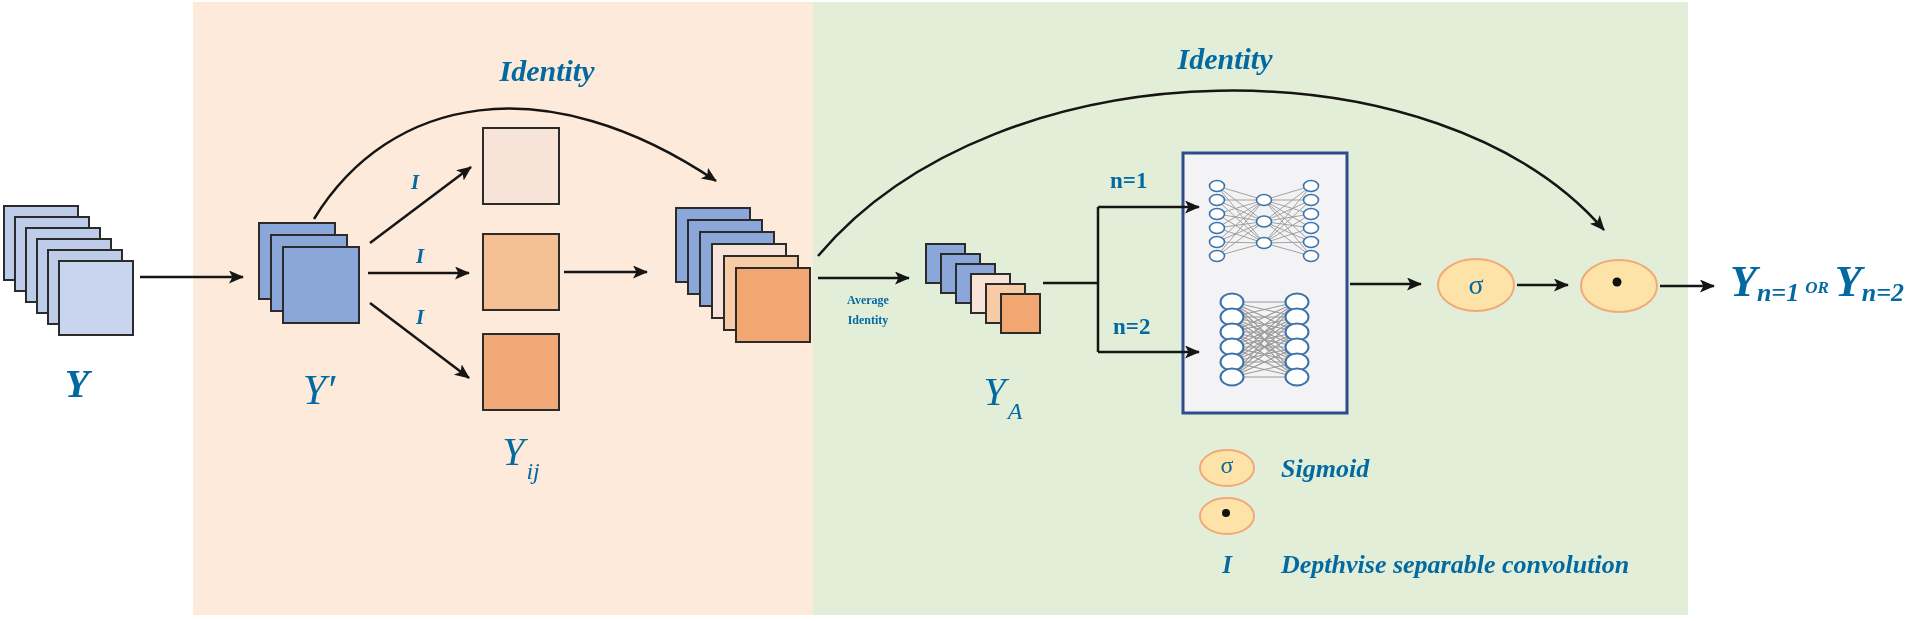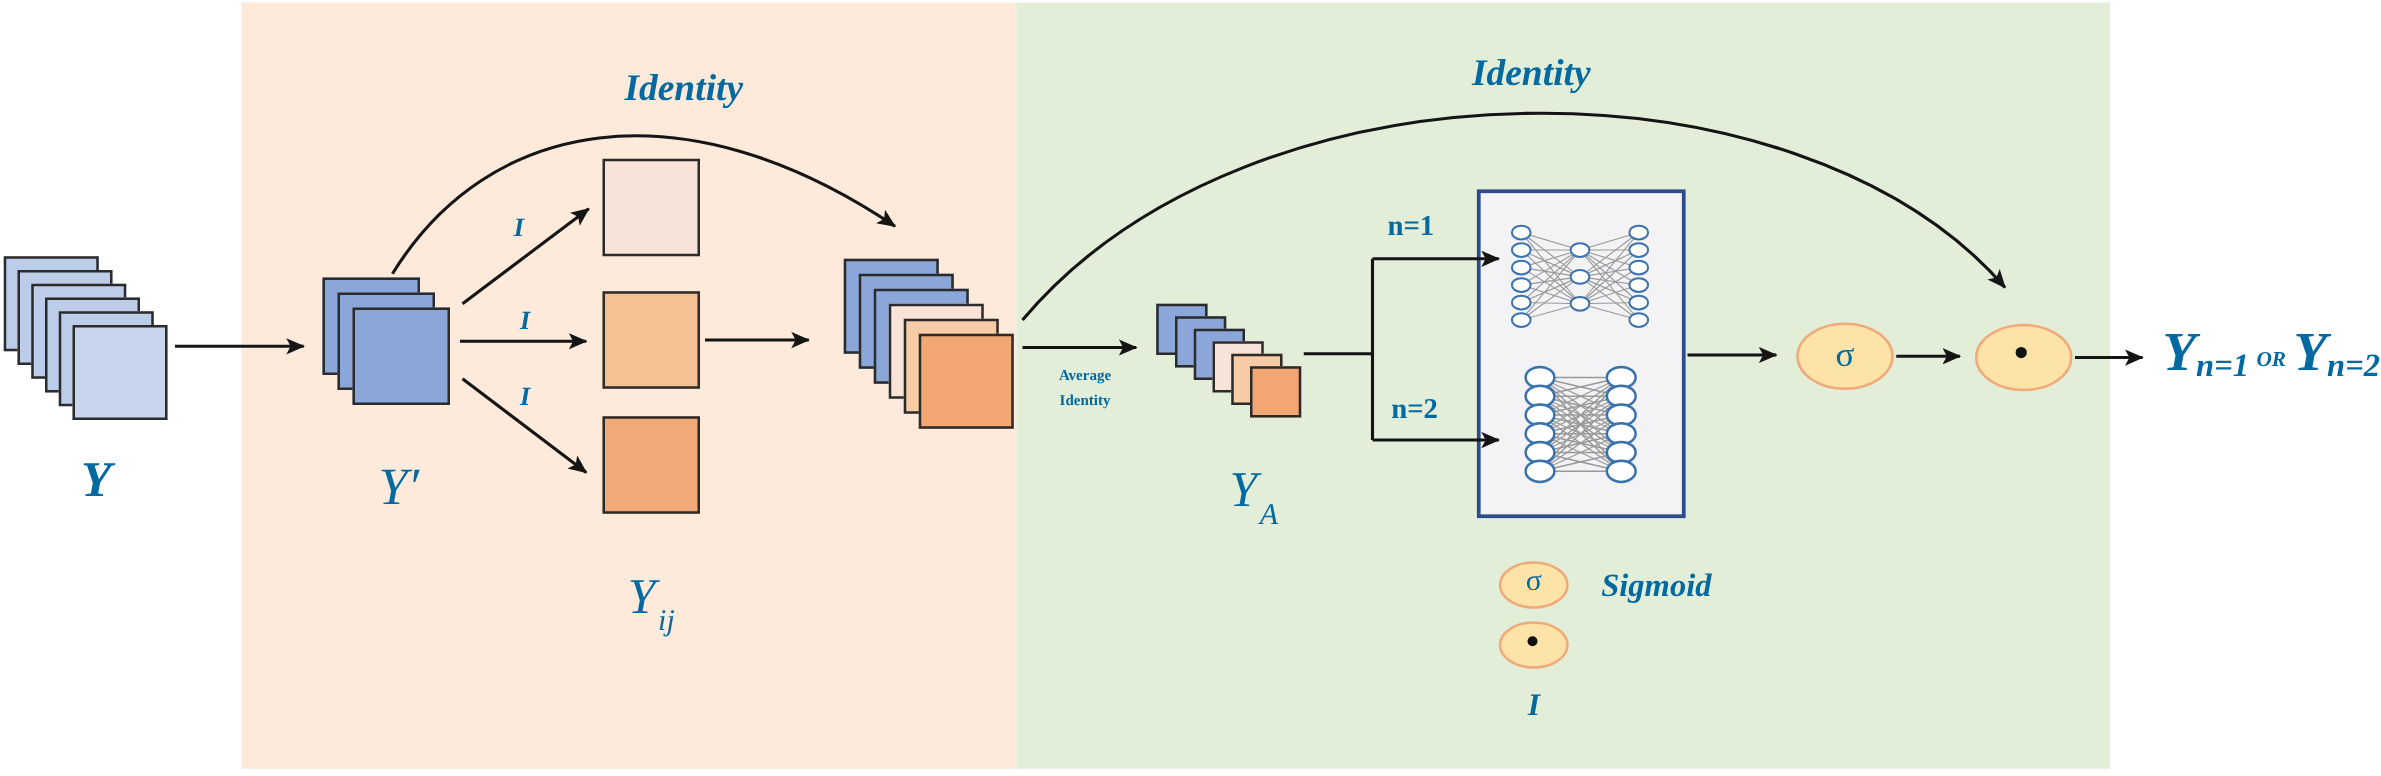--- a/index.html
+++ b/index.html
@@ -208,21 +208,21 @@
 
   <div class="lbl math center" style="left:269px; top:366px; width:100px; font-size:42px;">Y′</div>
 
   <div class="lbl identity center" style="left:447px; top:54px; width:200px;">Identity</div>
   <div class="lbl identity center" style="left:1125px; top:42px; width:200px;">Identity</div>
 
   <div class="lbl i-op" style="left:411px; top:170px;">I</div>
   <div class="lbl i-op" style="left:416px; top:244px;">I</div>
   <div class="lbl i-op" style="left:416px; top:305px;">I</div>
 
-  <div class="lbl center" style="left:482px; top:453px; width:78px;text-align:center;">
+  <div class="lbl center" style="left:482px; top:428px; width:78px;text-align:center;">
     <span class="big-math math">Y</span><span class="msub math">ij</span>
   </div>
 
 
   <div class="lbl avgpool center" style="left:818px; top:290px; width:100px;">
     <div>Average</div>
     <div>Identity</div>
   </div>
 
   <div class="lbl center" style="left:955px; top:368px; width:96px;text-align:center;">
@@ -234,14 +234,15 @@
 
   <div class="lbl sigma-glyph center" style="left:1440px; top:269px; width:72px;">σ</div>
 
   <div class="lbl" style="left:1730px; top:256px;">
     <span class="out-Y">Y</span><span class="out-sub">n=1</span><span class="out-or">OR</span><span class="out-Y">Y</span><span class="out-sub">n=2</span>
   </div>
 
   <div class="lbl sigma-glyph center" style="left:1197px; top:452px; width:60px; font-size:24px;">σ</div>
   <div class="lbl legend-text" style="left:1281px; top:454px;">Sigmoid</div>
   <div class="lbl center bold math" style="left:1205px; top:551px; width:44px; font-size:25px;">I</div>
+  <div class="lbl legend-text" style="left:1281px; top:550px;">Depthvise separable convolution</div>
 
 </div>
 
 </body></html>

